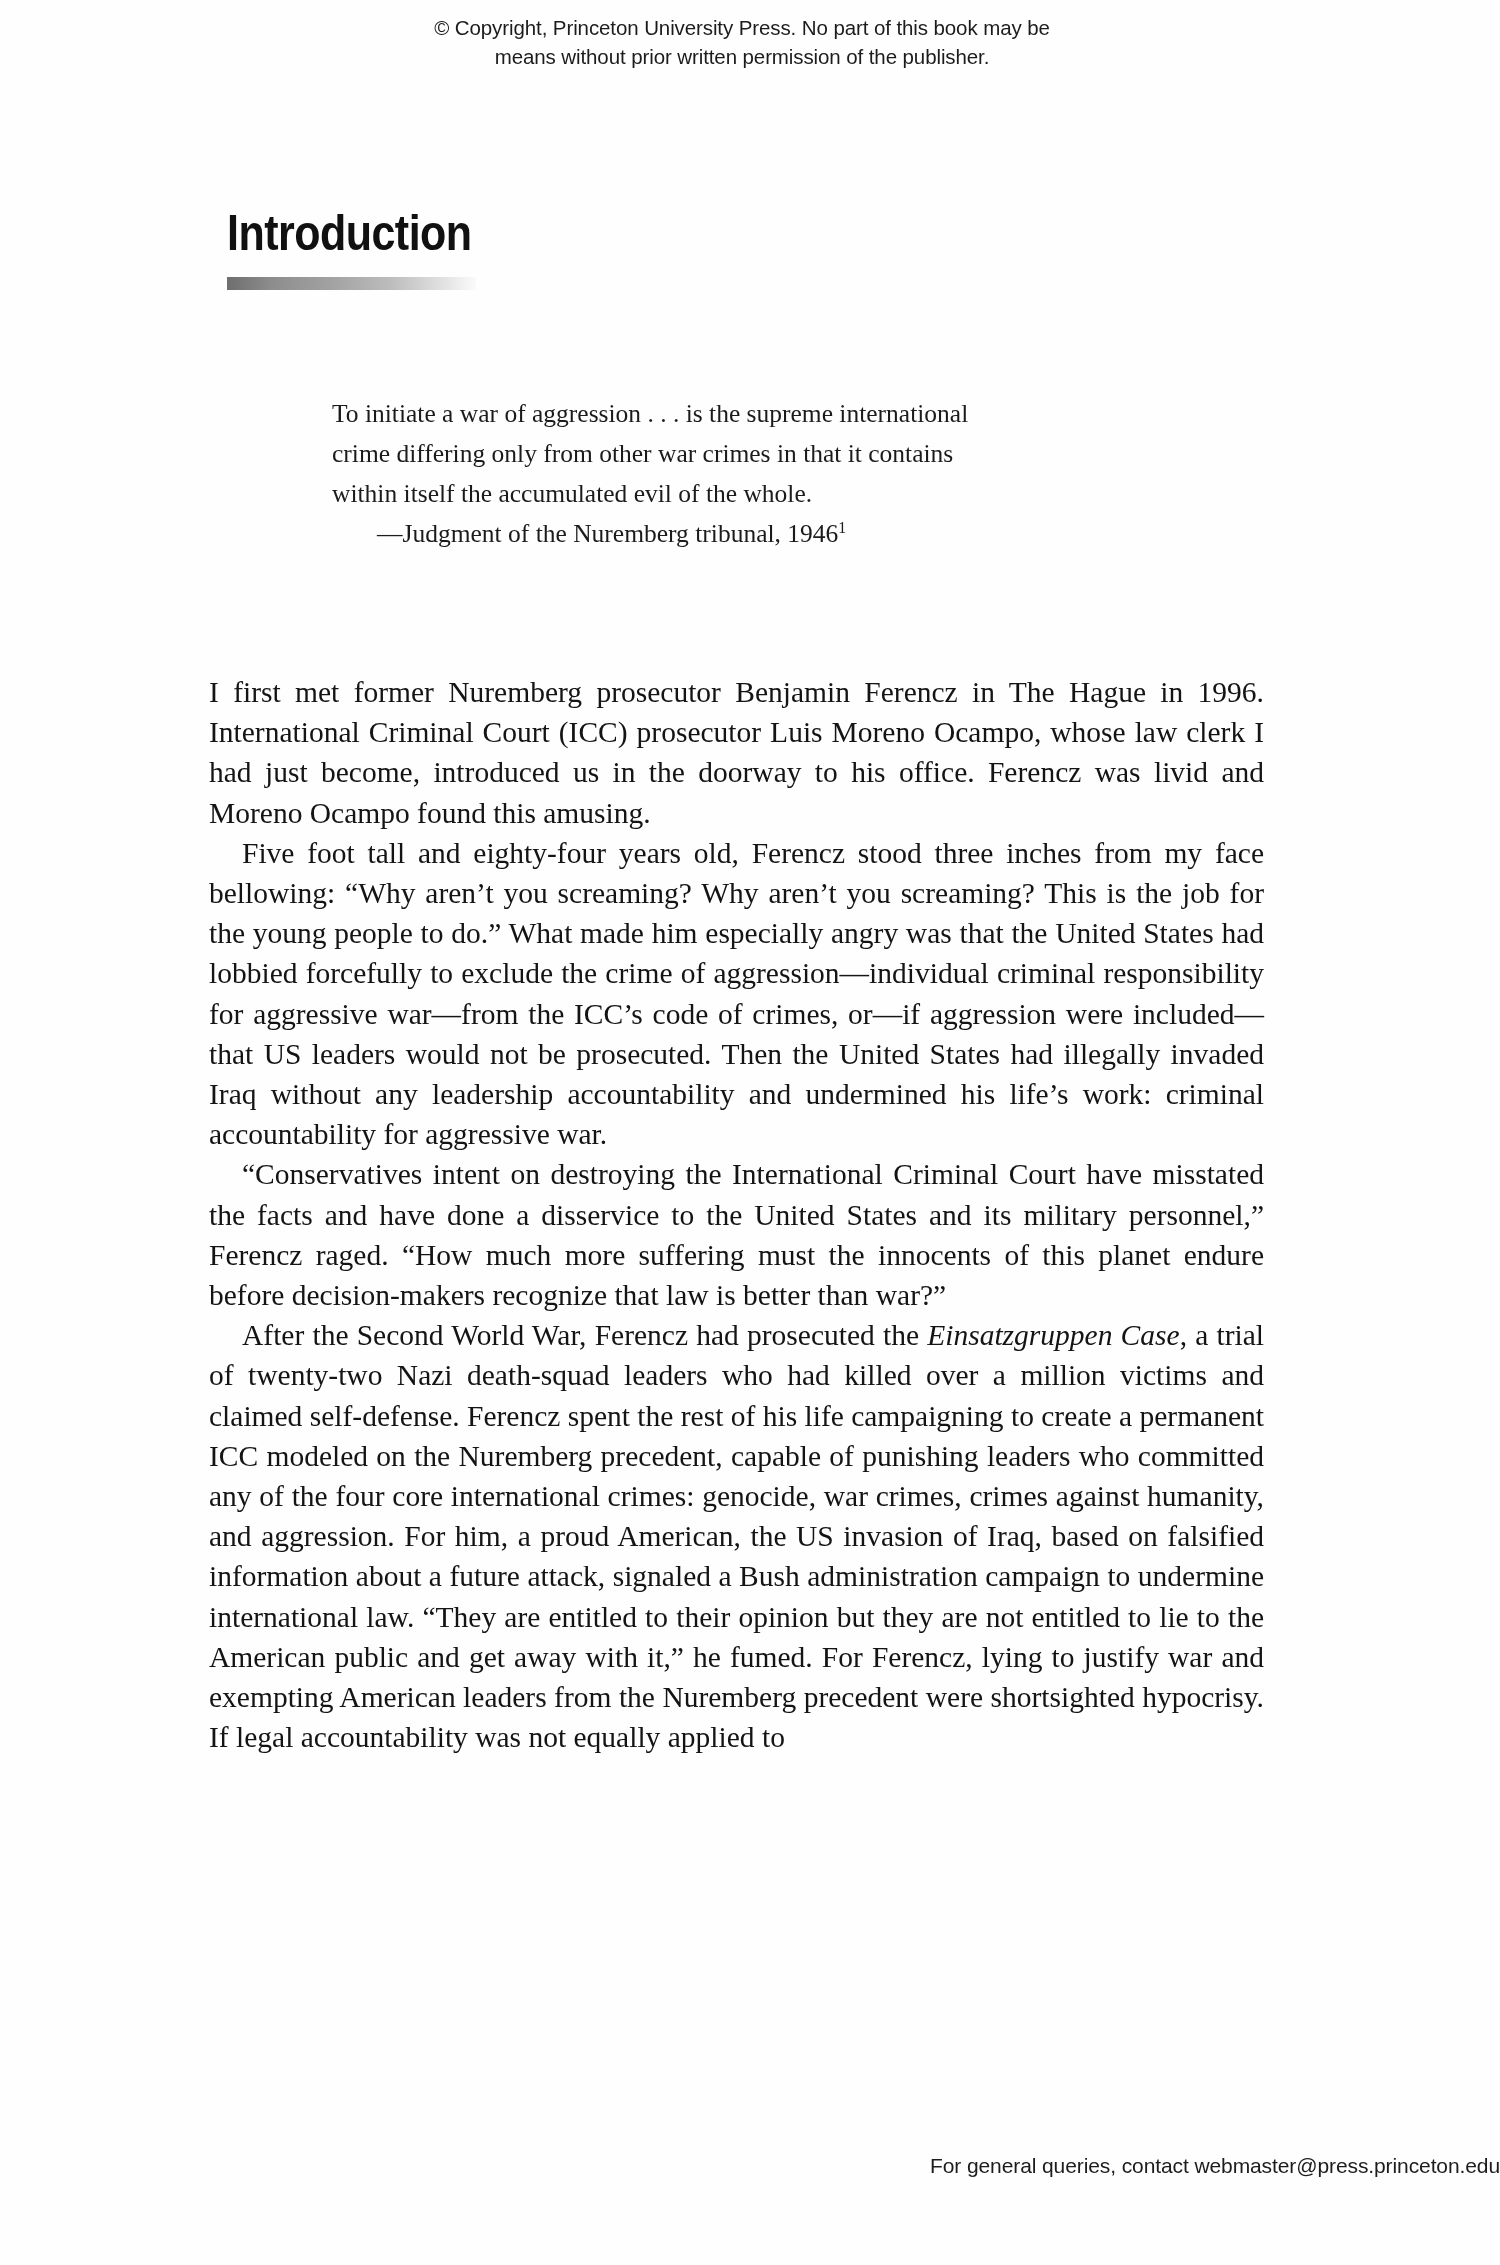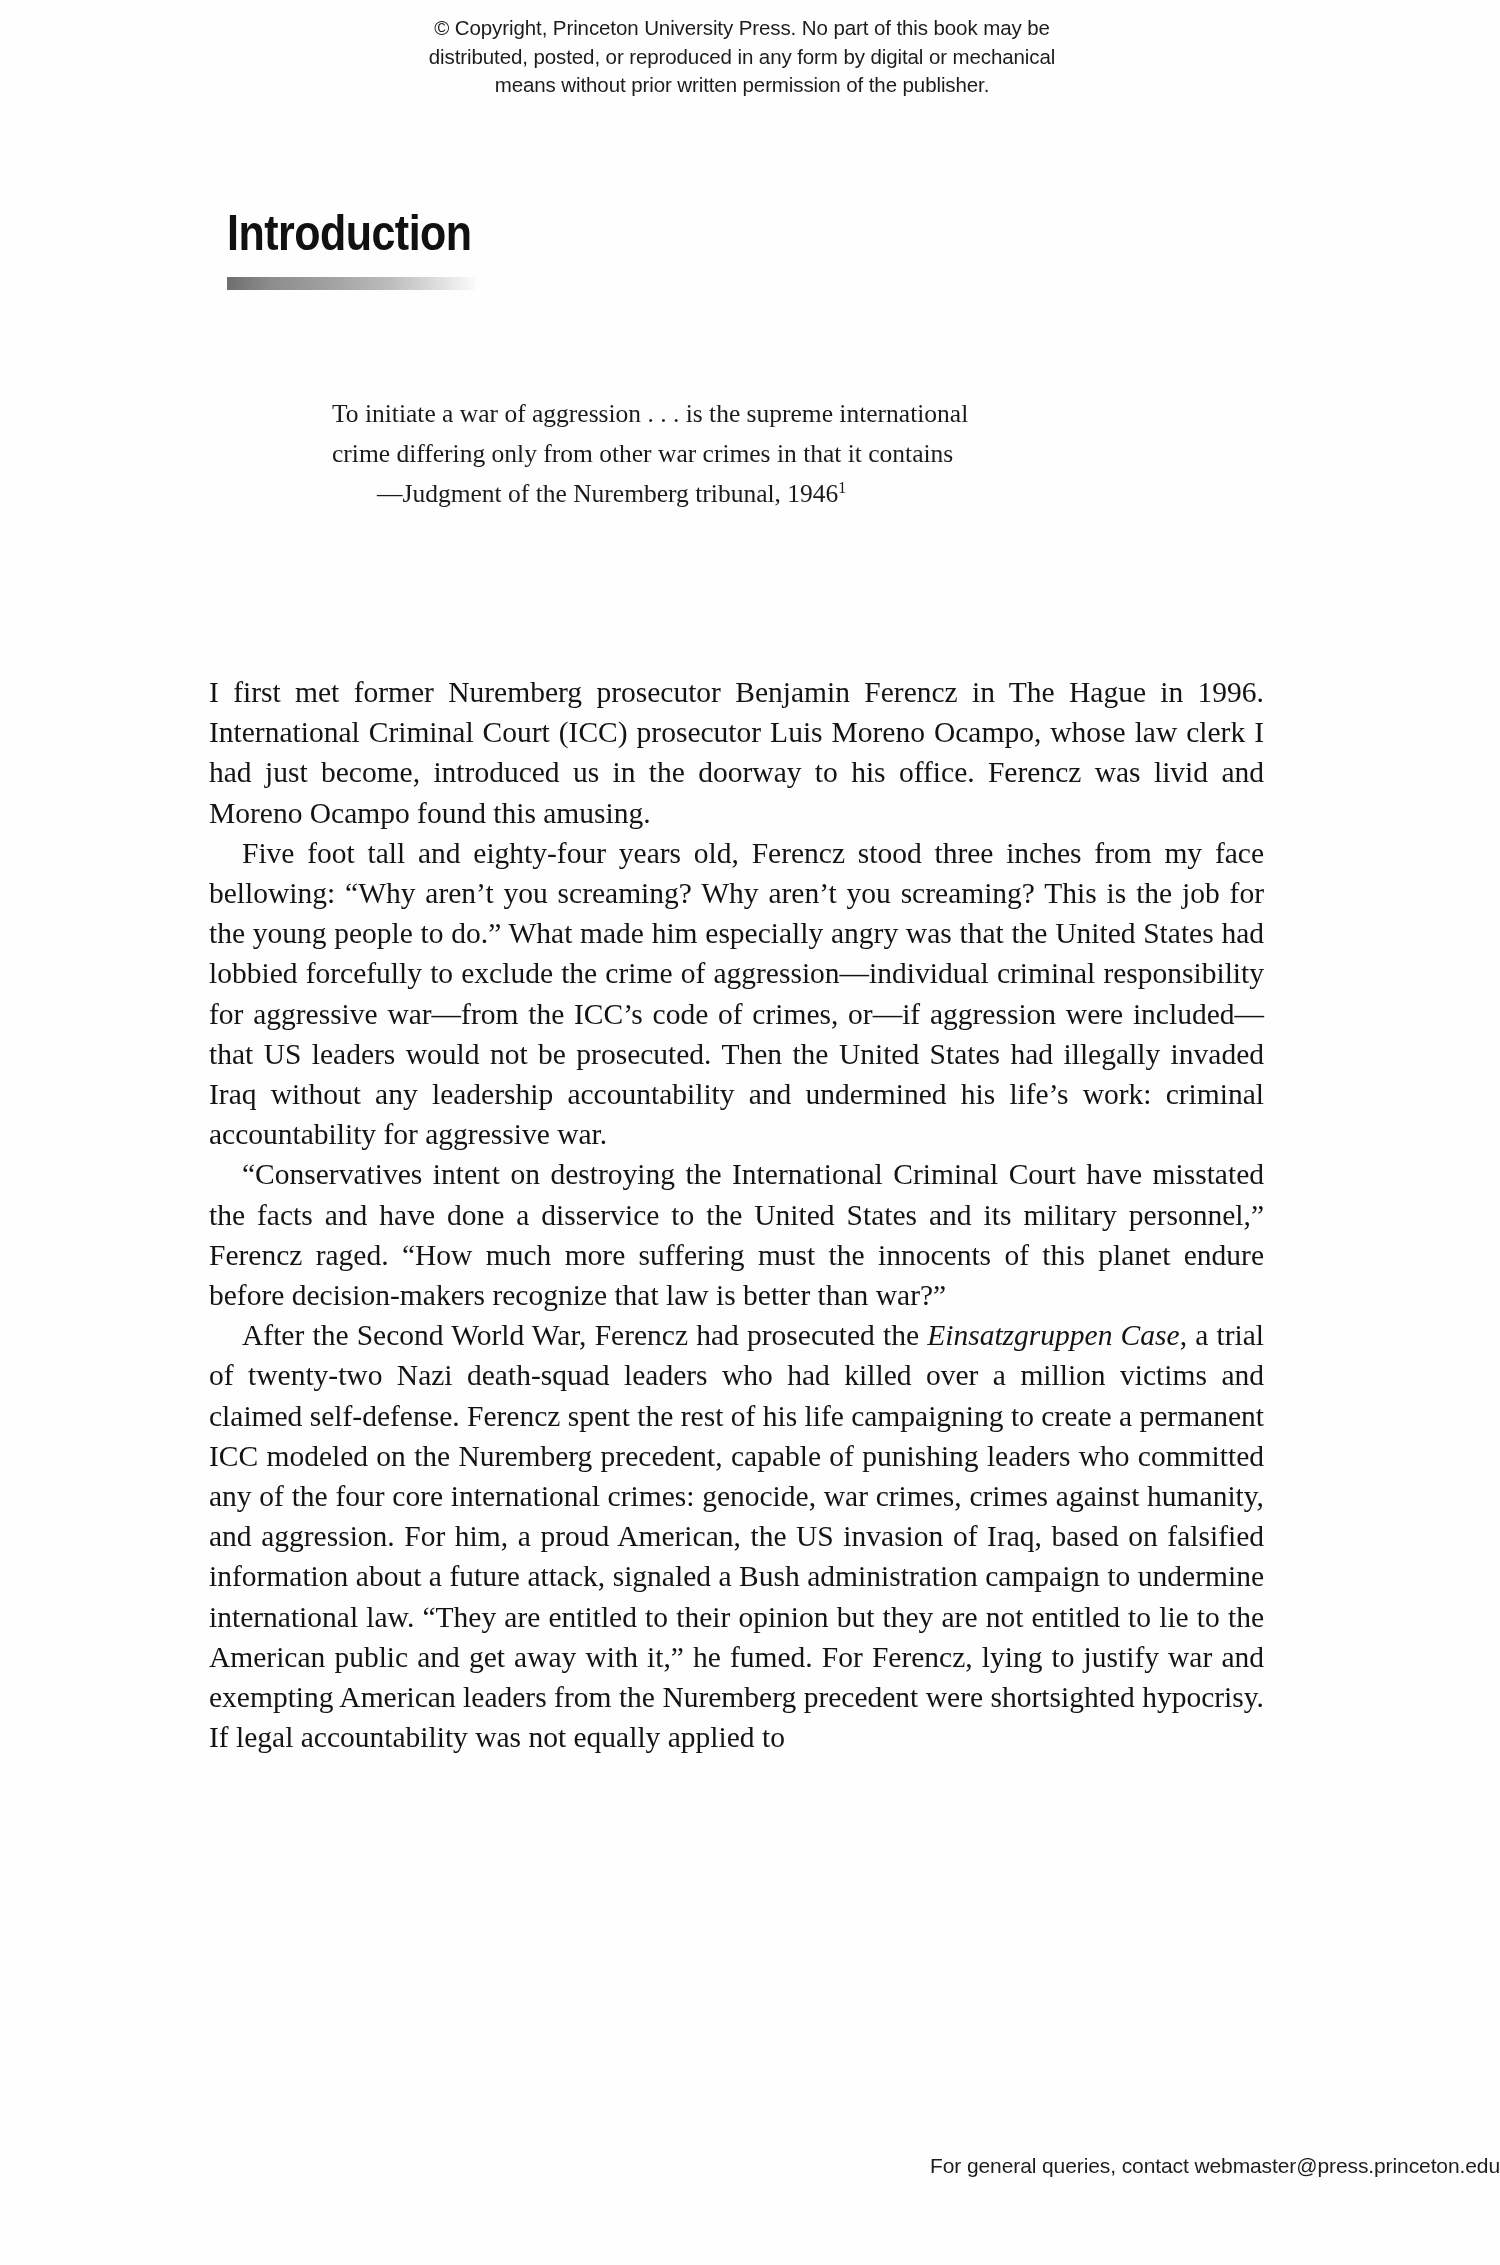--- a/index.html
+++ b/index.html
@@ -135,32 +135,32 @@
     letter-spacing: -0.1px;
   }
 </style>
 </head>
 <body>
 
 <div class="page">
 
   <div class="watermark-header">
     <span class="wline">© Copyright, Princeton University Press. No part of this book may be</span>
-    <span class="wline">distributed, posted, or reproduced in any form by digital or mechanical</span>
     <span class="wline">means without prior written permission of the publisher.</span>
   </div>
 
   <div class="chapter-head">
     <h1 class="chapter-title">Introduction</h1>
     <div class="title-rule"></div>
   </div>
 
   <div class="epigraph">
     <span class="eline">To initiate a war of aggression . . . is the supreme international</span>
     <span class="eline">crime differing only from other war crimes in that it contains</span>
+    <span class="eline">within itself the accumulated evil of the whole.</span>
     <span class="attribution"><span>—Judgment of the Nuremberg tribunal, 1946</span><sup>1</sup></span>
   </div>
 
   <div class="body-text">
     <p>I first met former Nuremberg prosecutor Benjamin Ferencz in The Hague in 1996. International Criminal Court (ICC) prosecutor Luis Moreno Ocampo, whose law clerk I had just become, introduced us in the doorway to his office. Ferencz was livid and Moreno Ocampo found this amusing.</p>
     <p class="indented">Five foot tall and eighty-four years old, Ferencz stood three inches from my face bellowing: “Why aren’t you screaming? Why aren’t you screaming? This is the job for the young people to do.” What made him especially angry was that the United States had lobbied forcefully to exclude the crime of aggression—individual criminal responsibility for aggressive war—from the ICC’s code of crimes, or—if aggression were included—that US leaders would not be prosecuted. Then the United States had illegally invaded Iraq without any leadership accountability and undermined his life’s work: criminal accountability for aggressive war.</p>
     <p class="indented">“Conservatives intent on destroying the International Criminal Court have misstated the facts and have done a disservice to the United States and its military personnel,” Ferencz raged. “How much more suffering must the innocents of this planet endure before decision-makers recognize that law is better than war?”</p>
     <p class="indented">
       <span>After the Second World War, Ferencz had prosecuted the </span><i>Einsatzgruppen Case</i><span>, a trial of twenty-two Nazi death-squad leaders who had killed over a million victims and claimed self-defense. Ferencz spent the rest of his life campaigning to create a permanent ICC modeled on the Nuremberg precedent, capable of punishing leaders who committed any of the four core international crimes: genocide, war crimes, crimes against humanity, and aggression. For him, a proud American, the US invasion of Iraq, based on falsified information about a future attack, signaled a Bush administration campaign to undermine international law. “They are entitled to their opinion but they are not entitled to lie to the American public and get away with it,” he fumed. For Ferencz, lying to justify war and exempting American leaders from the Nuremberg precedent were shortsighted hypocrisy. If legal accountability was not equally applied to</span>
     </p>

